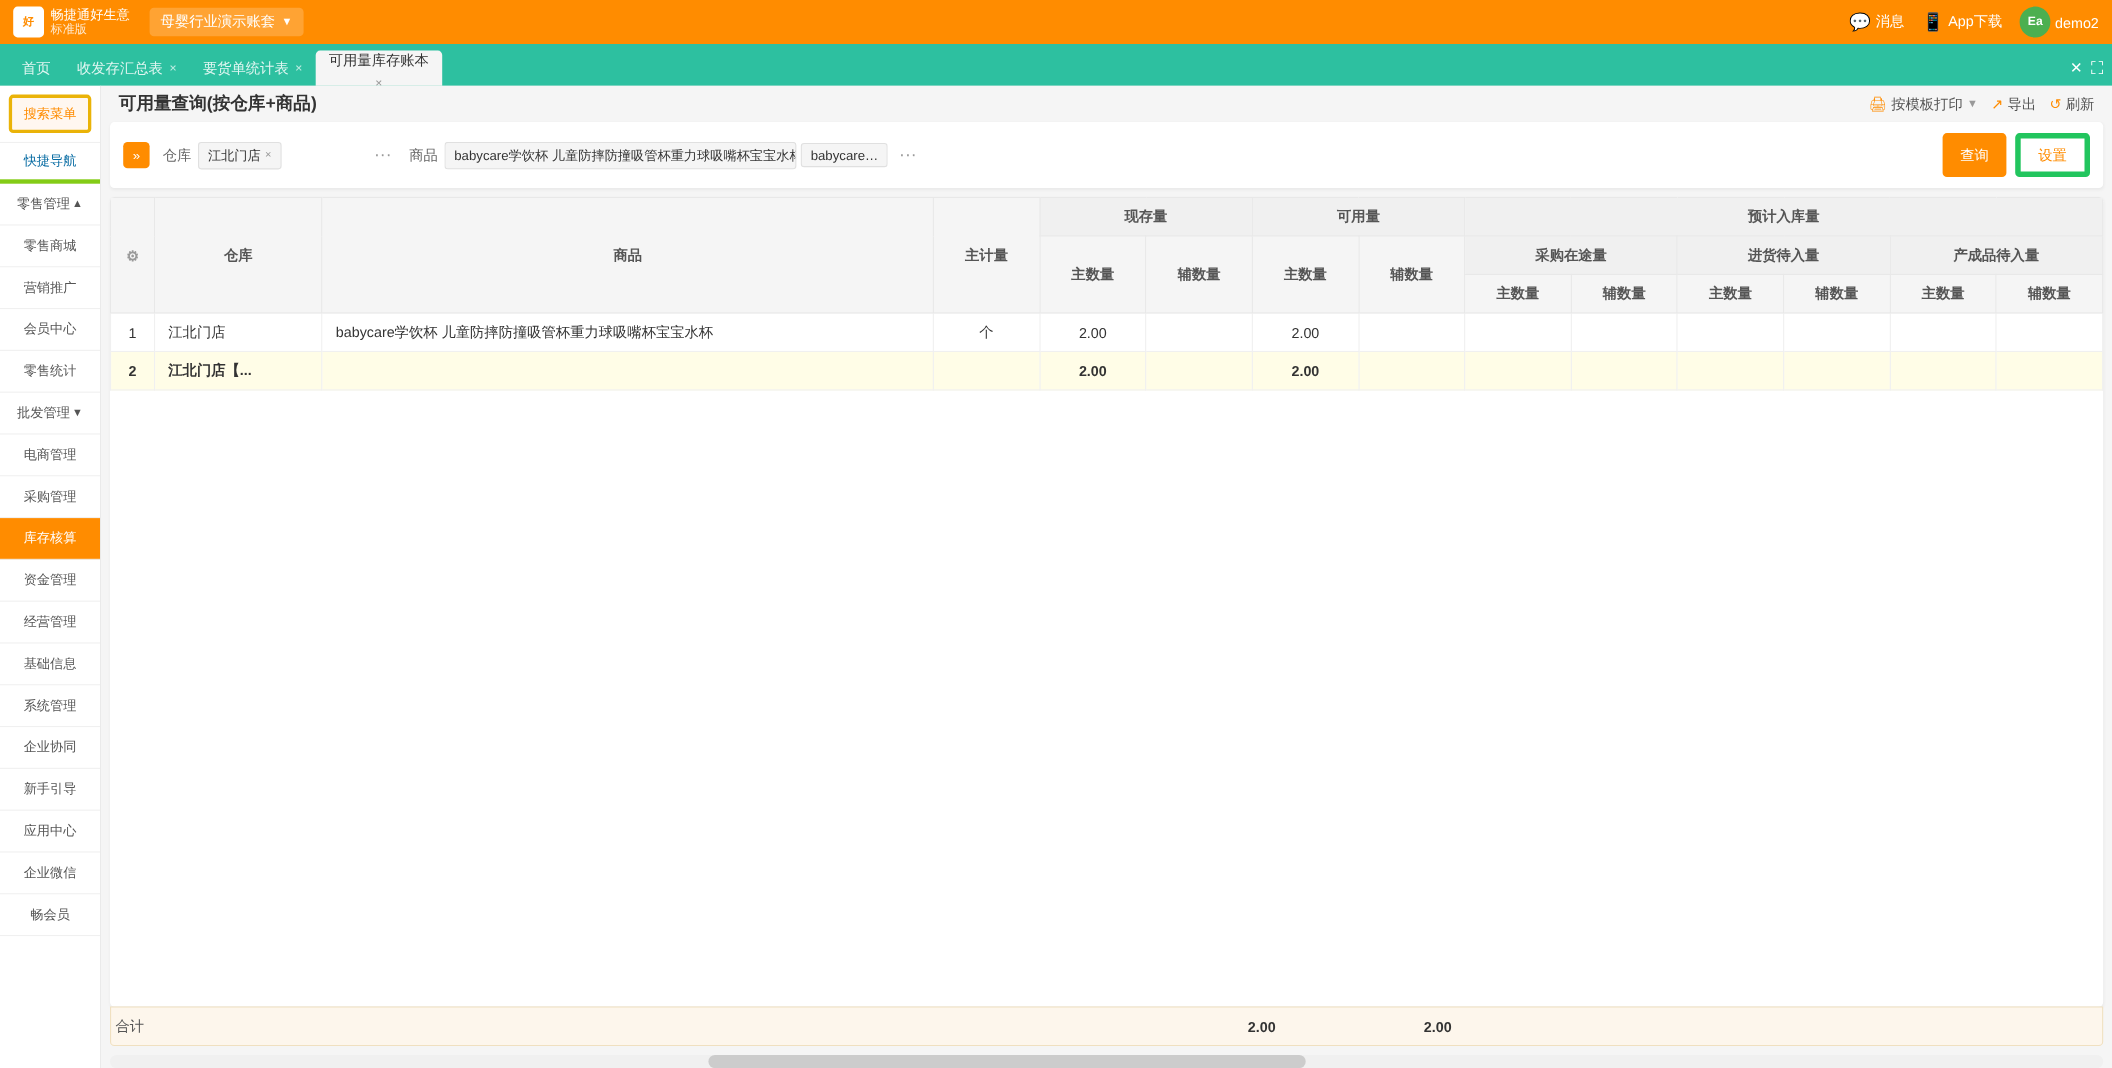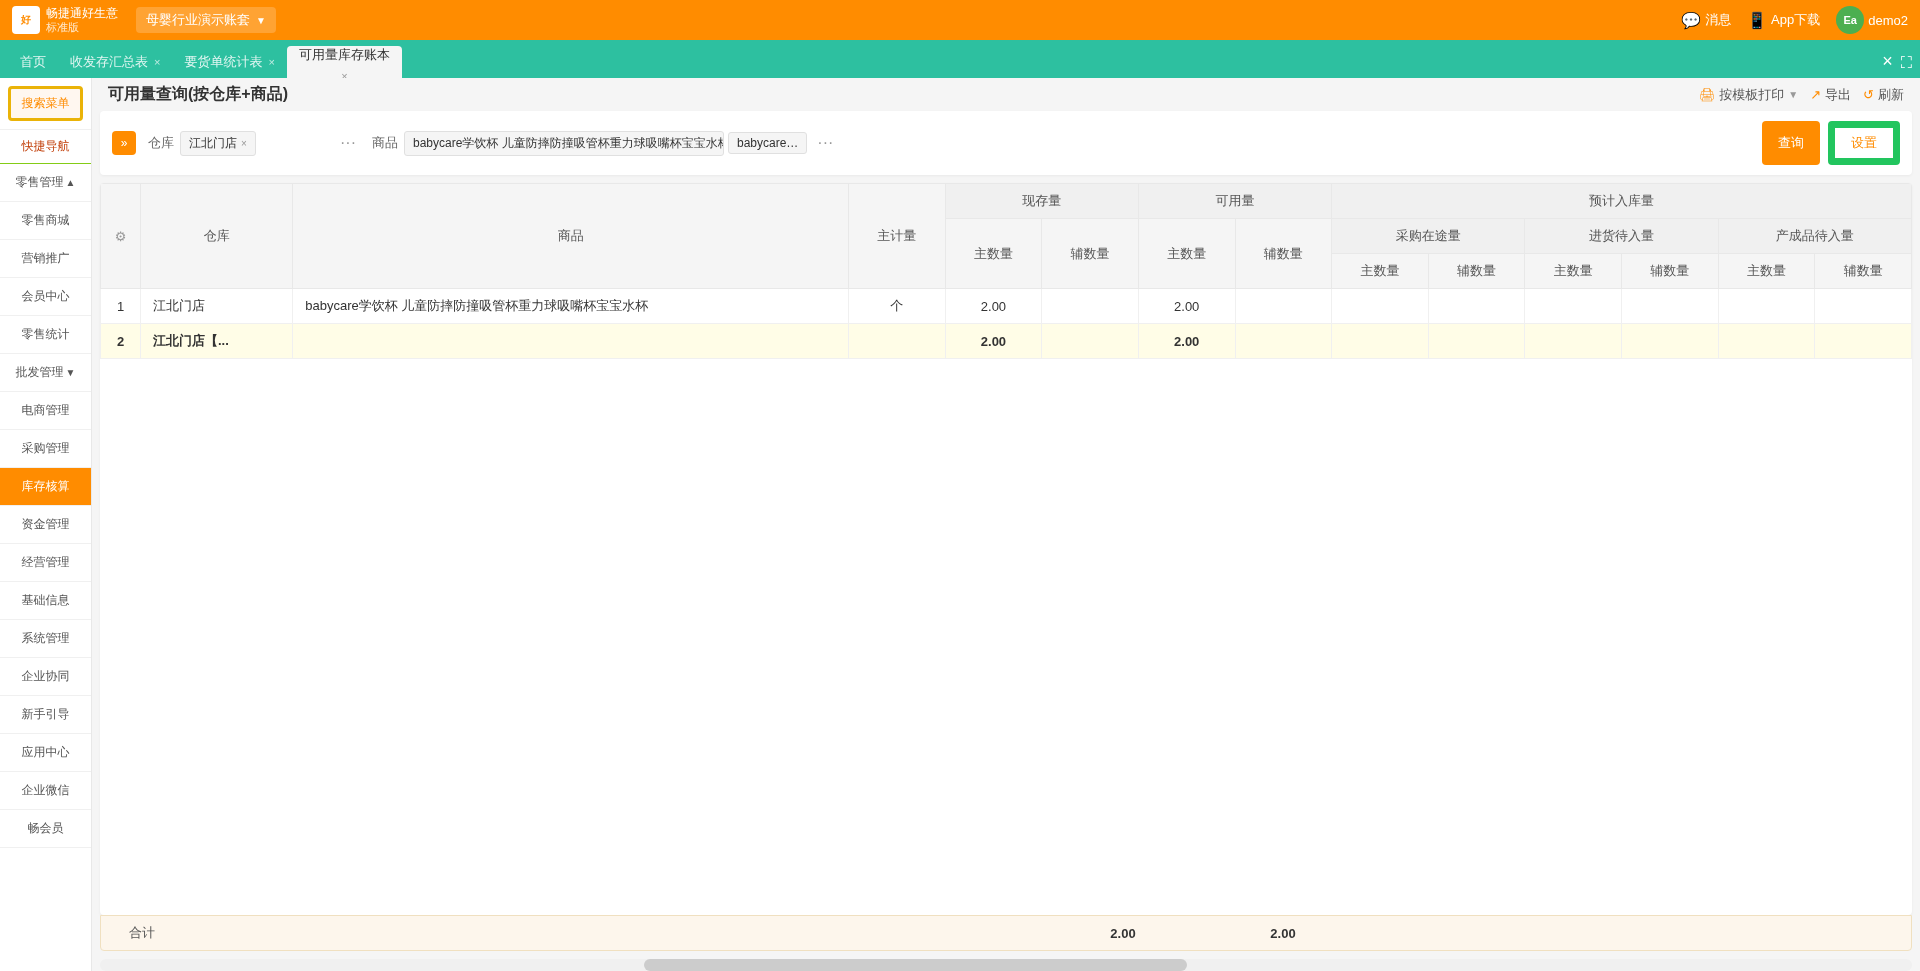--- a/index.html
+++ b/index.html
@@ -162,24 +162,24 @@
       border: 3px solid #eab308;
       border-radius: 4px;
       color: #ff8c00;
       font-size: 12px;
       text-align: center;
       cursor: pointer;
     }
     .sidebar-nav-btn {
       padding: 8px;
       text-align: center;
-      color: #c2410c;
+      color: #0369a1;
       font-size: 12px;
       cursor: pointer;
-      border-bottom: 1px solid #84cc16;
+      border-bottom: 4px solid #84cc16;
     }
     .sidebar-item {
       padding: 10px 4px;
       text-align: center;
       font-size: 12px;
       color: #555;
       cursor: pointer;
       border-bottom: 1px solid #f0f0f0;
       display: flex;
       flex-direction: column;
@@ -305,21 +305,21 @@
       color: white;
       border: none;
       border-radius: 4px;
       padding: 6px 16px;
       font-size: 13px;
       cursor: pointer;
     }
     .btn-settings {
       background: white;
       color: #ff8c00;
-      border: 7px solid #22c55e;
+      border: 5px solid #22c55e;
       border-radius: 4px;
       padding: 6px 16px;
       font-size: 13px;
       cursor: pointer;
     }
 
     
     .table-wrapper {
       flex: 1;
       margin: 0 8px;
@@ -332,21 +332,21 @@
       width: 100%;
       border-collapse: collapse;
       font-size: 13px;
     }
     thead th {
       background: #f5f5f5;
       border: 1px solid #e8e8e8;
       padding: 8px 12px;
       text-align: center;
       color: #555;
-      font-weight: normal;
+      font-weight: bold;
       white-space: nowrap;
     }
     thead th.group-header {
       background: #f0f0f0;
     }
     tbody td {
       border: 1px solid #f0f0f0;
       padding: 8px 12px;
       text-align: center;
       color: #333;
@@ -360,21 +360,21 @@
       text-align: center;
       color: #999;
     }
 
     
     .table-footer {
       margin: 0 8px 8px;
       background: #fdf6ec;
       border: 1px solid #f0e0c0;
       border-radius: 0 0 4px 4px;
-      padding: 8px 28px;
+      padding: 8px 4px;
       display: flex;
       align-items: center;
     }
     .total-label {
       font-size: 13px;
       color: #555;
       width: 200px;
     }
 
     

